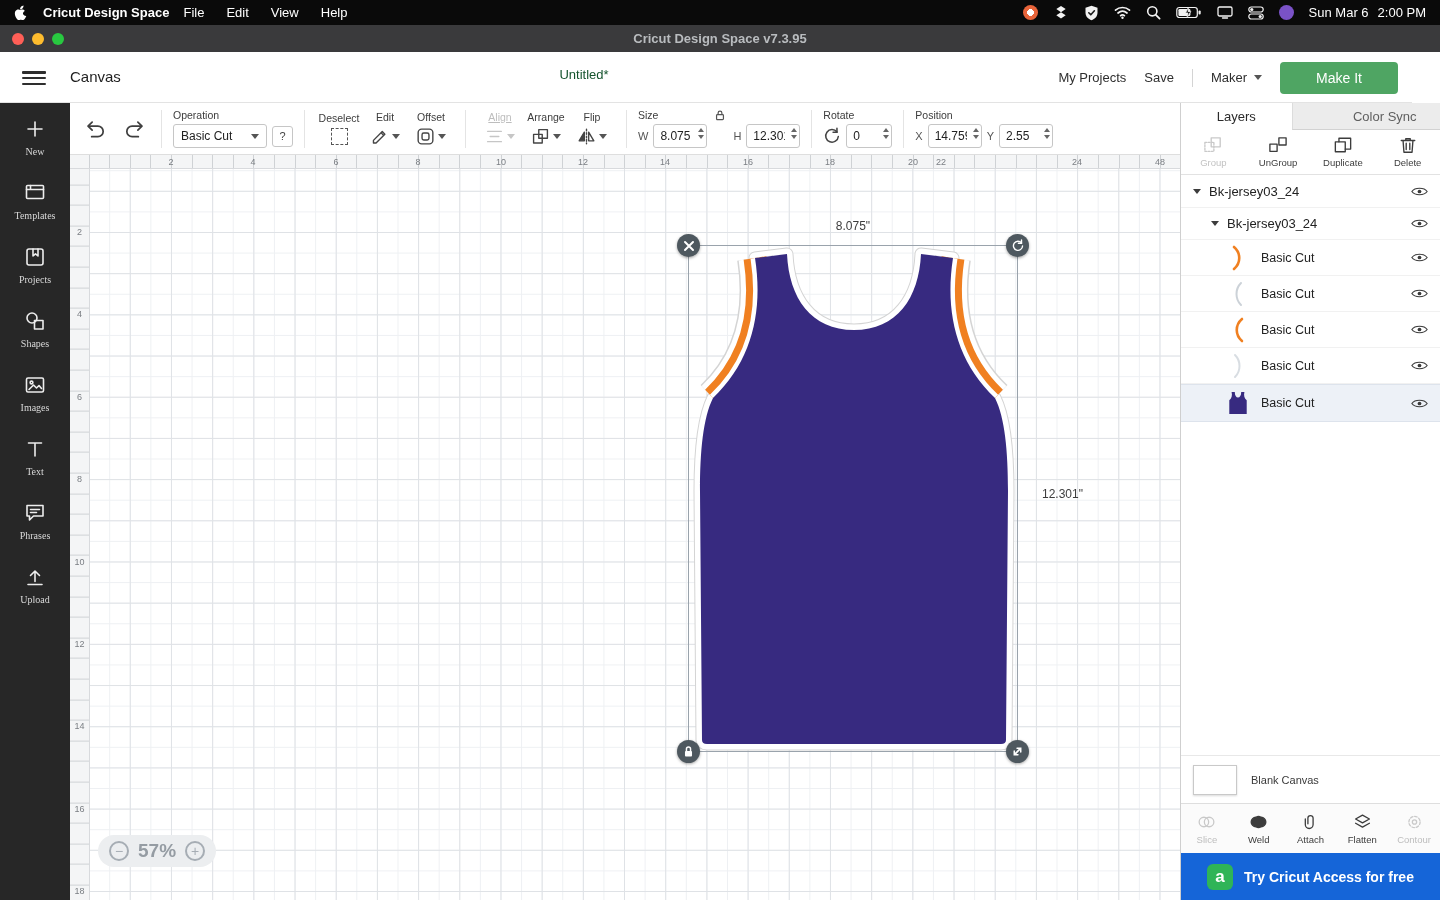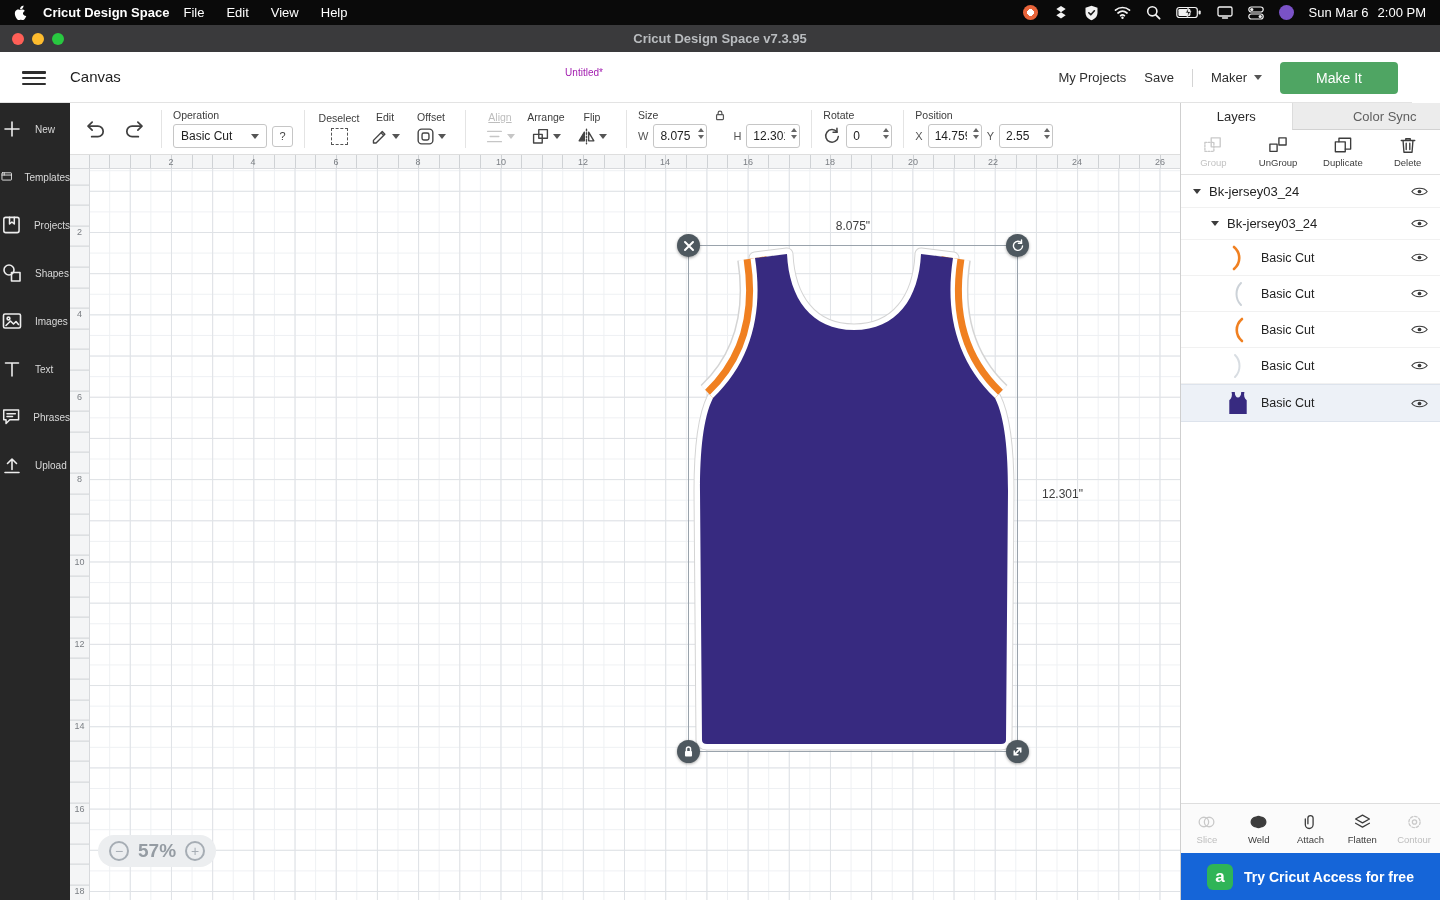--- a/index.html
+++ b/index.html
@@ -21,31 +21,31 @@
   .titlebar{position:absolute;left:0;top:25px;width:1440px;height:27px;background:#3a3a3c;
     display:flex;align-items:center;justify-content:center;color:#b9bcbf;font-size:13px;font-weight:600;}
   .tl{position:absolute;left:12px;top:8px;display:flex;gap:8px;}
   .tl span{width:12px;height:12px;border-radius:50%;display:block;}
 
   
   .apphdr{position:absolute;left:0;top:52px;width:1412px;height:51px;background:#fff;border-bottom:1px solid #e3e3e3;}
   .hamb{position:absolute;left:22px;top:19px;width:24px;height:14px;display:flex;flex-direction:column;justify-content:space-between;}
   .hamb i{display:block;height:2.5px;background:#2e2e2e;border-radius:1px;}
   .hdr-canvas{position:absolute;left:70px;top:16px;font-size:15px;color:#1f1f1f;}
-  .hdr-title{position:absolute;left:584px;top:15px;transform:translateX(-50%);font-size:10px;color:#a21caf;text-align:right;}
+  .hdr-title{position:absolute;left:584px;top:15px;transform:translateX(-50%);font-size:13px;color:#14532d;text-align:right;}
   .hdr-right{position:absolute;right:14px;top:0;height:51px;display:flex;align-items:center;gap:18px;font-size:13px;color:#2e2e2e;}
   .hdr-div{width:1px;height:18px;background:#d4d4d4;color:transparent;overflow:hidden;}
   .machine{display:flex;align-items:center;gap:7px;}
   .chev{width:0;height:0;border-left:4.5px solid transparent;border-right:4.5px solid transparent;border-top:5px solid #555;}
   .makeit{background:#4fa563;color:#fff;border:none;border-radius:4px;font-size:14px;padding:8px 36px;font-family:inherit;}
 
   
   .sidebar{position:absolute;left:0;top:103px;width:70px;height:797px;background:#272727;
     display:flex;flex-direction:column;align-items:center;padding-top:14px;gap:24px;}
-  .sb-item{display:flex;flex-direction:row;align-items:center;gap:11px;color:#d9d9d9;font-size:10px;width:70px;}
+  .sb-item{display:flex;flex-direction:column;align-items:center;gap:5px;color:#d9d9d9;font-size:10px;width:70px;font-family:Liberation Serif, serif;}
   .sb-item svg{stroke:#ededed;fill:none;stroke-width:1.6;stroke-linecap:round;stroke-linejoin:round;}
 
   
   .toolbar{position:absolute;left:70px;top:103px;width:1110px;height:52px;background:#fff;border-bottom:1px solid #dedede;
     display:flex;align-items:center;padding:0 14px;}
   .vdiv{width:1px;height:38px;background:#e4e4e4;margin:0 11px;flex:none;}
   .tb-cluster{display:flex;flex-direction:column;gap:3px;}
   .tb-label{font-size:10.5px;color:#3c3c3c;}
   .tb-row{display:flex;align-items:center;gap:5px;}
   .tb-iconbtn{display:flex;flex-direction:column;align-items:center;gap:4px;font-size:10.5px;color:#3c3c3c;width:46px;}
@@ -462,23 +462,23 @@
     <span class="rn" style="left:101px">2</span>
     <span class="rn" style="left:183px">4</span>
     <span class="rn" style="left:266px">6</span>
     <span class="rn" style="left:348px">8</span>
     <span class="rn" style="left:431px">10</span>
     <span class="rn" style="left:513px">12</span>
     <span class="rn" style="left:595px">14</span>
     <span class="rn" style="left:678px">16</span>
     <span class="rn" style="left:760px">18</span>
     <span class="rn" style="left:843px">20</span>
-    <span class="rn" style="left:923px">22</span>
+    <span class="rn" style="left:871px">22</span>
     <span class="rn" style="left:1007px">24</span>
-    <span class="rn" style="left:1090px">26</span>
+    <span class="rn" style="left:1090px">48</span>
   </div>
   <div class="ruler-left">
     <span class="rn" style="top:63px">2</span>
     <span class="rn" style="top:145px">4</span>
     <span class="rn" style="top:228px">6</span>
     <span class="rn" style="top:310px">8</span>
     <span class="rn" style="top:393px">10</span>
     <span class="rn" style="top:475px">12</span>
     <span class="rn" style="top:557px">14</span>
     <span class="rn" style="top:640px">16</span>
@@ -665,20 +665,24 @@
     <span class="eye">
       <svg width="17" height="11" viewBox="0 0 20 12">
           <path d="M1 6 C4.5 1 15.5 1 19 6 C15.5 11 4.5 11 1 6 Z" fill="none" stroke="#3c3c3c" stroke-width="1.3"></path>
           <circle cx="10" cy="6" r="2.2" fill="#3c3c3c"></circle>
         </svg>
     </span>
   </div>
 
   <div class="lspacer"></div>
 
+  <div class="blankrow">
+    <span class="swatch"></span>
+    <span class="blabel">Blank Canvas</span>
+  </div>
 
   <div class="bactions">
     <span class="bact disabled">
       <svg width="19" height="18" viewBox="0 0 22 20">
           <circle cx="8" cy="10" r="5.5"></circle>
           <circle cx="14" cy="10" r="5.5"></circle>
         </svg>
       <span>Slice</span>
     </span>
     <span class="bact">

